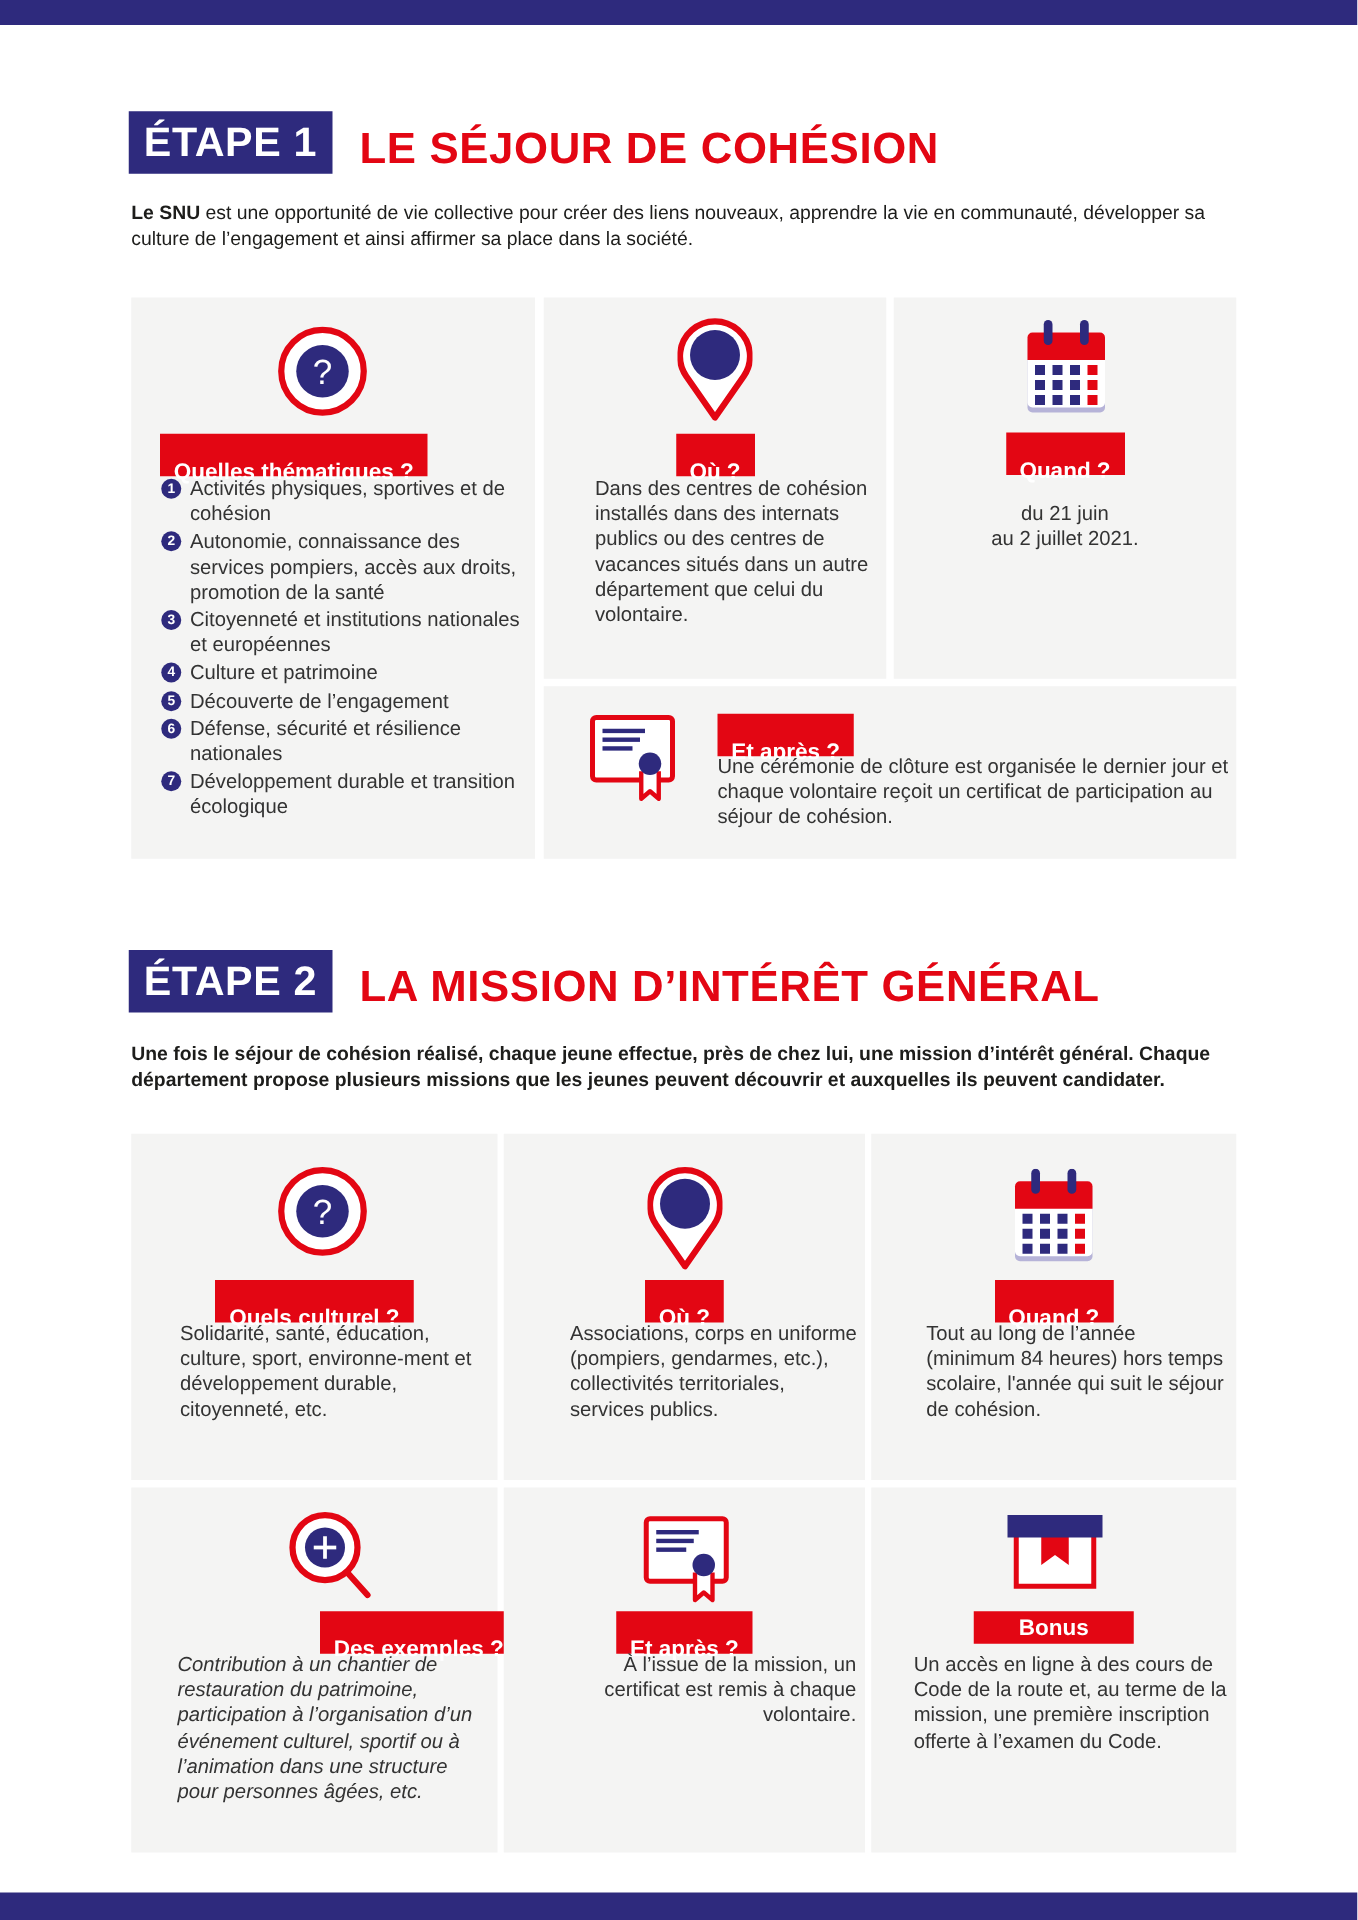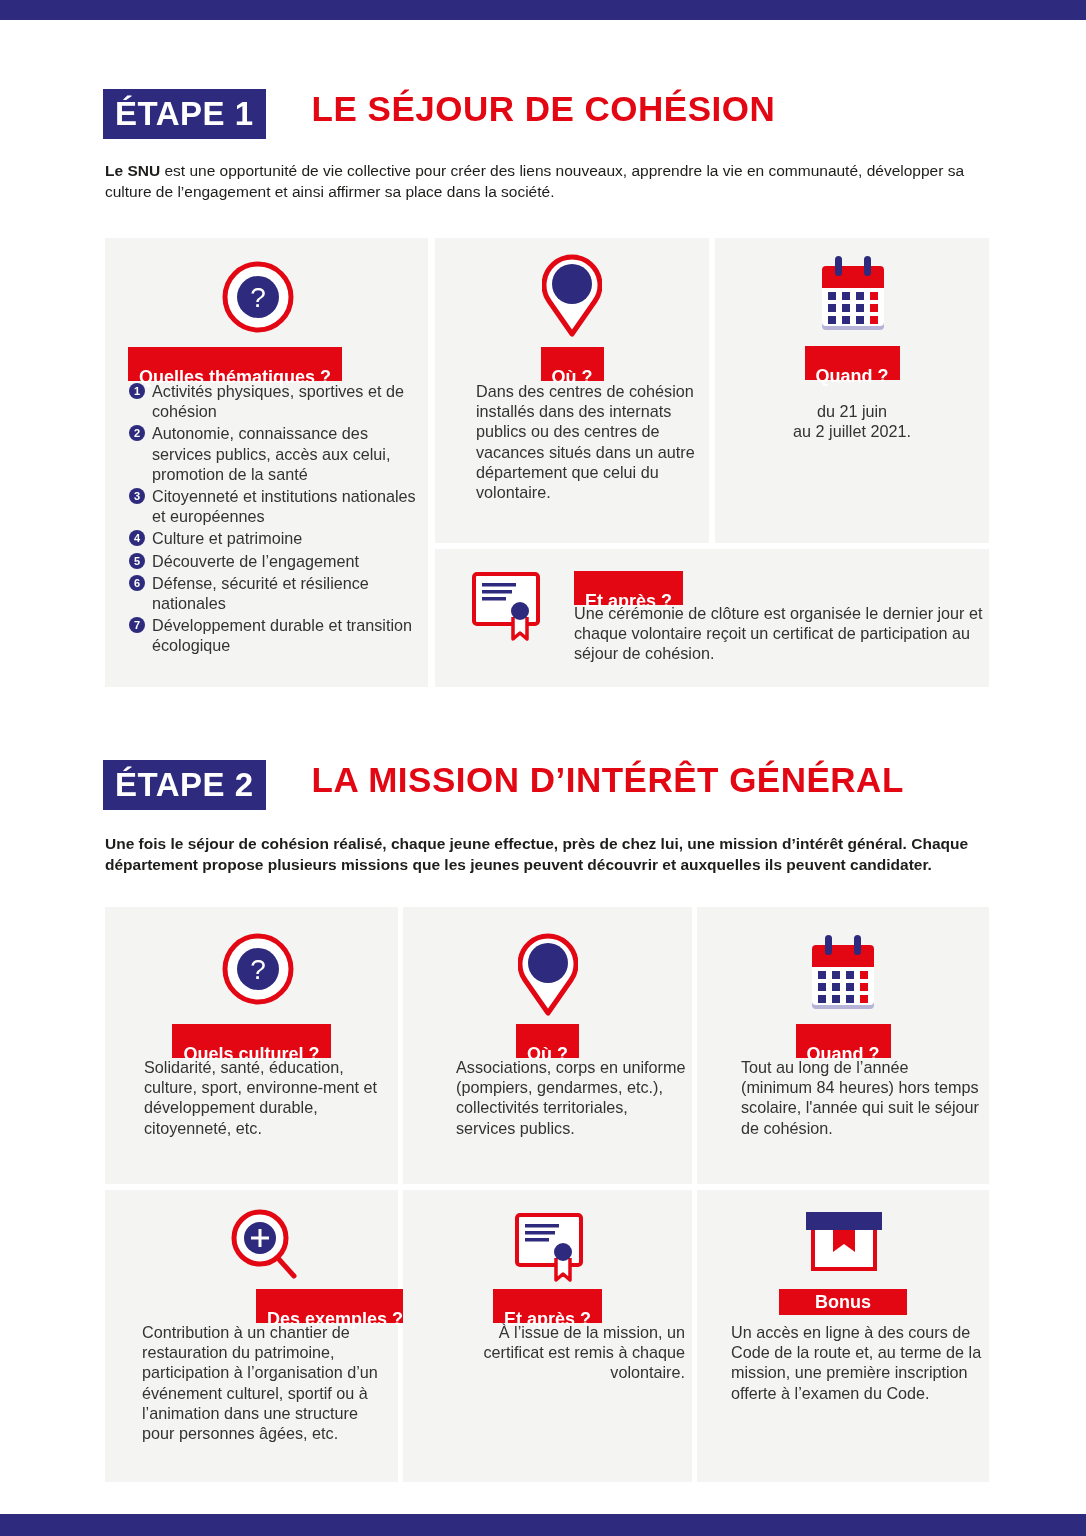--- a/index.html
+++ b/index.html
@@ -1,21 +1,21 @@
 <!DOCTYPE html>
 <html><head>
 <meta charset="utf-8">
 <style>
   * { box-sizing: border-box; margin: 0; padding: 0; }
   html, body { width: 1086px; height: 1536px; background: #ffffff; overflow: hidden; }
   body { position: relative; font-family: "Liberation Sans", "DejaVu Sans", sans-serif; color: #2a2a2a; }
   .bar-top { position: absolute; left: 0; top: 0; width: 1086px; height: 20px; background: #2e2a7d; }
   .bar-bottom { position: absolute; left: 0; top: 1514px; width: 1086px; height: 22px; background: #2e2a7d; }
 
-  .step-head { position: absolute; left: 103px; height: 50px; display: flex; align-items: flex-start; gap: 24px; }
+  .step-head { position: absolute; left: 103px; height: 50px; display: flex; align-items: flex-end; }
   .step-badge { background: #2e2a7d; color: #fff; font-weight: bold; font-size: 33px; height: 50px; padding: 0 12px; display: flex; align-items: center; letter-spacing: 0.5px; font-family: "Liberation Sans", sans-serif; }
   .step-title { color: #e30613; font-weight: bold; font-size: 35px; margin-left: 22px; letter-spacing: 0.5px; font-family: "Liberation Sans", sans-serif; }
 
   .intro { position: absolute; left: 105px; width: 880px; font-size: 15.5px; line-height: 21px; color: #1d1d1b; font-weight: bold; }
   .intro .lead { font-weight: bold; }
 
   .card { position: absolute; background: #f4f4f3; }
   .tag { display: inline-block; background: #e30613; color: #fff; font-weight: bold; font-size: 18px; line-height: 26px; height: 26px; padding: 17px 11px; white-space: nowrap; }
   .body { font-size: 16.2px; line-height: 20.2px; color: #333; }
   .center { text-align: center; }
@@ -46,21 +46,21 @@
   <div style="position:absolute;left:23px;top:109px;">
     <span class="tag">Quelles thématiques ?</span>
   </div>
   <ul class="list body" style="position:absolute;left:24px;top:143px;width:290px;">
     <li>
         <span class="num">1</span>
         <span>Activités physiques, sportives et de cohésion</span>
       </li>
     <li>
         <span class="num">2</span>
-        <span>Autonomie, connaissance des services publics, accès aux celui, promotion de la santé</span>
+        <span>Autonomie, connaissance des services pompiers, accès aux droits, promotion de la santé</span>
       </li>
     <li>
         <span class="num">3</span>
         <span>Citoyenneté et institutions nationales et européennes</span>
       </li>
     <li>
         <span class="num">4</span>
         <span>Culture et patrimoine</span>
       </li>
     <li>
@@ -200,21 +200,21 @@
   <svg class="icon" style="left:125px;top:18px;" width="70" height="74" viewBox="0 0 70 74">
     <line x1="46" y1="48" x2="64" y2="68" stroke="#e30613" stroke-width="5" stroke-linecap="round"></line>
     <circle cx="30" cy="30" r="26" fill="#fff" stroke="#e30613" stroke-width="5"></circle>
     <circle cx="30" cy="30" r="16" fill="#2e2a7d"></circle>
     <rect x="21" y="28.5" width="18" height="3" fill="#fff"></rect>
     <rect x="28.5" y="21" width="3" height="18" fill="#fff"></rect>
   </svg>
   <div class="center" style="position:absolute;left:16px;width:100%;top:99px;text-align:right;">
     <span class="tag">Des exemples ?</span>
   </div>
-  <div class="body" style="position:absolute;left:37px;top:132px;width:252px;">Contribution à un chantier de restauration du patrimoine, participation à l’organisation d’un événement culturel, sportif ou à l’animation dans une structure pour personnes âgées, etc.</div>
+  <div class="body" style="position:absolute;left:37px;top:132px;width:252px;font-style:italic;">Contribution à un chantier de restauration du patrimoine, participation à l’organisation d’un événement culturel, sportif ou à l’animation dans une structure pour personnes âgées, etc.</div>
 </div>
 
 <div class="card" style="left:403px;top:1190px;width:289px;height:292px;">
   <svg class="icon" style="left:111px;top:22px;" width="72" height="72" viewBox="0 0 72 72">
     <rect x="3" y="3" width="64" height="50" rx="3" fill="#fff" stroke="#e30613" stroke-width="4"></rect>
     <rect x="11" y="12" width="34" height="3.5" fill="#2e2a7d"></rect>
     <rect x="11" y="19" width="30" height="3.5" fill="#2e2a7d"></rect>
     <rect x="11" y="26" width="24" height="3.5" fill="#2e2a7d"></rect>
     <path d="M42 46 v22 l7 -6 l7 6 v-22" fill="#fff" stroke="#e30613" stroke-width="3.5" stroke-linejoin="round"></path>
     <circle cx="49" cy="40" r="9" fill="#2e2a7d"></circle>

